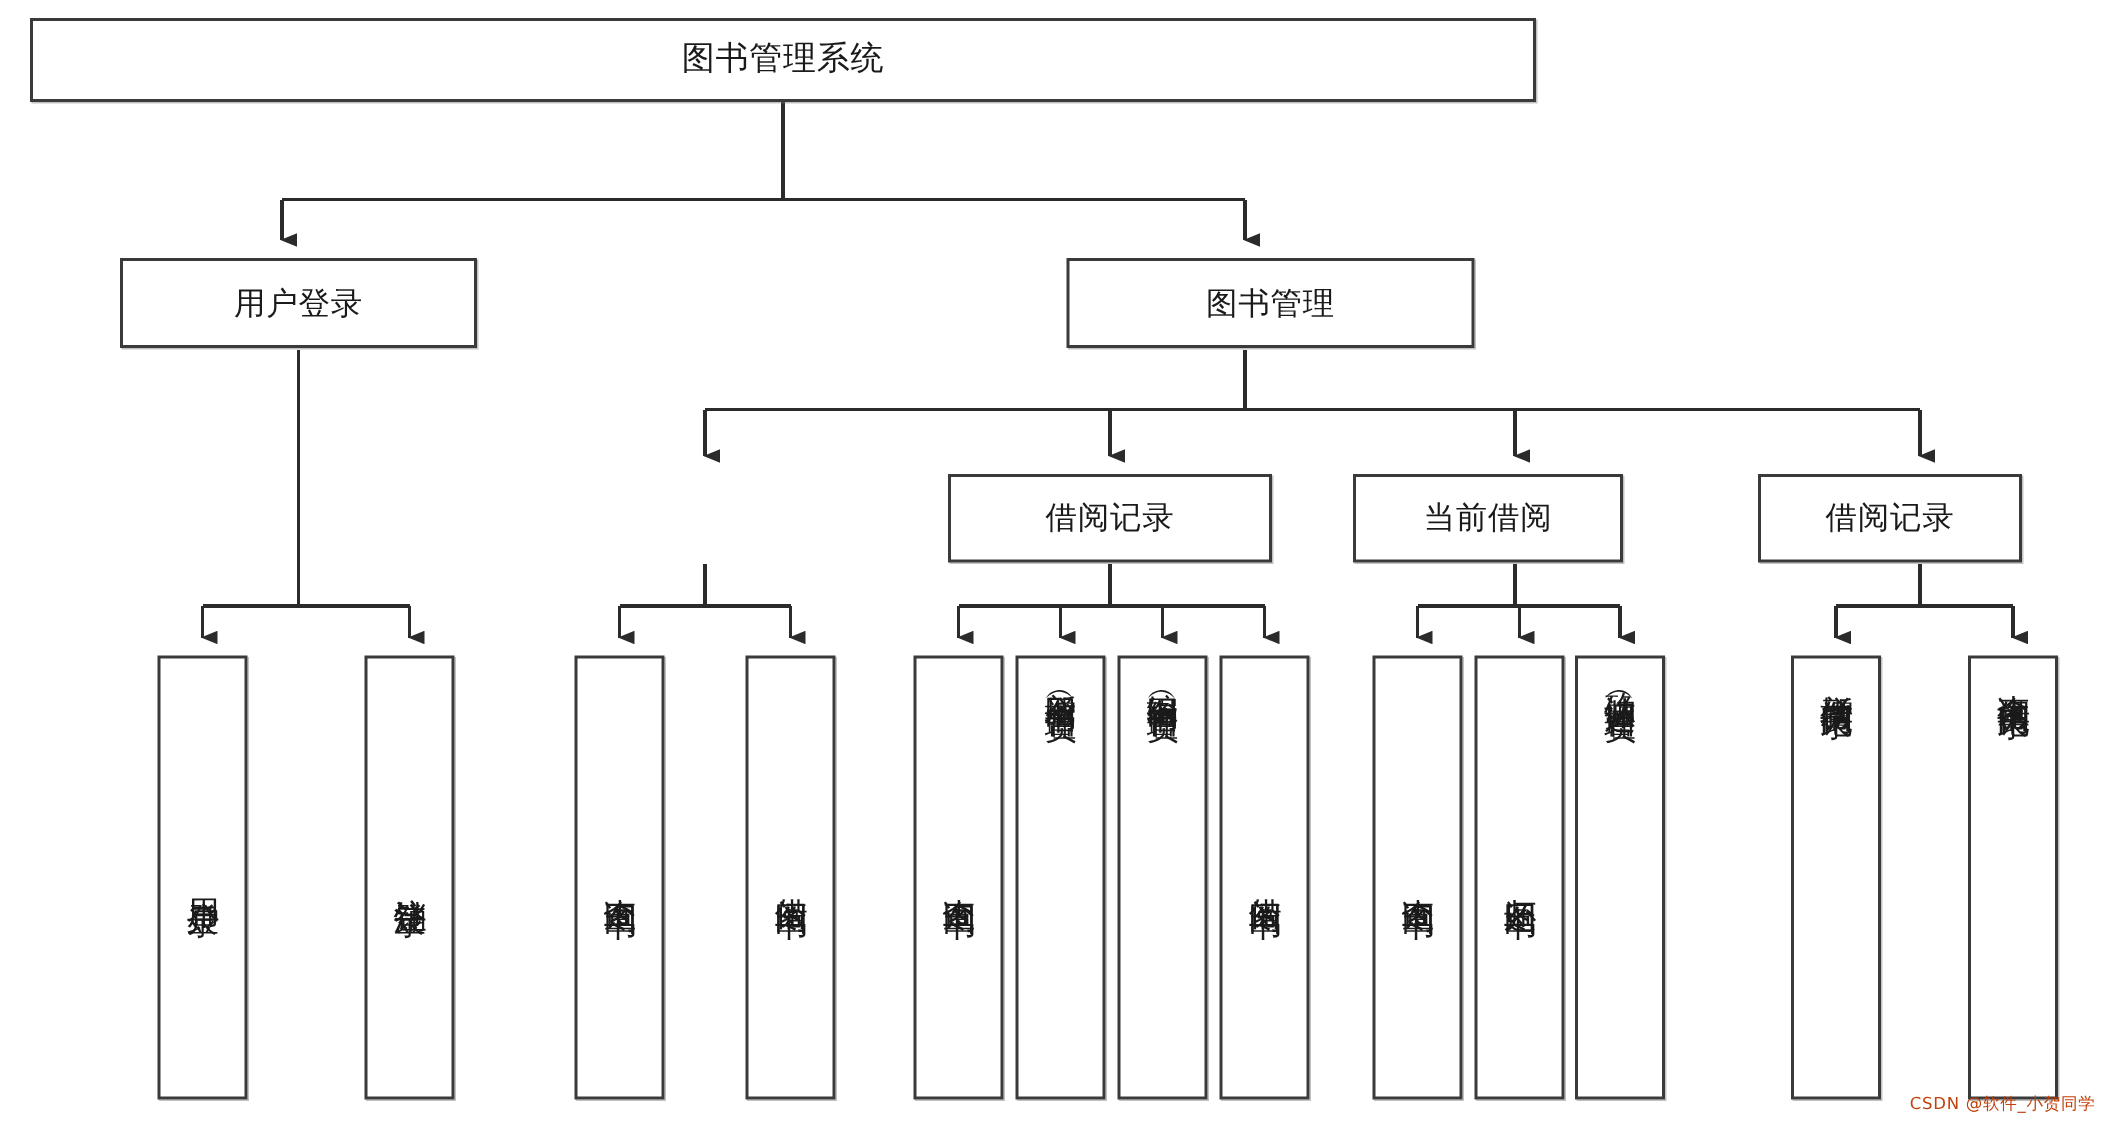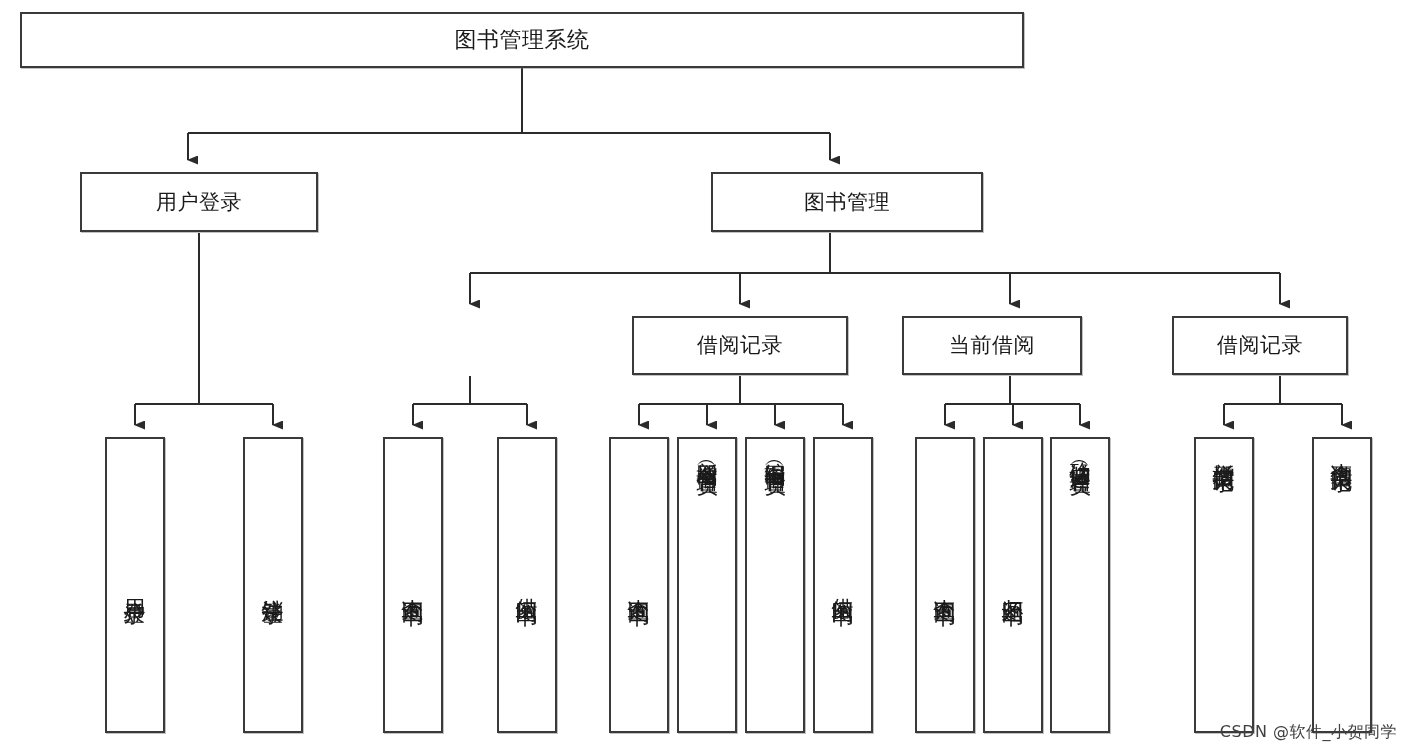--- a/index.html
+++ b/index.html
@@ -69,22 +69,22 @@
   }
   
   .node.vert.mid {
     align-items: center;
     padding-top: 0;
   }
   #watermark {
     position: absolute;
     right: 8px;
     bottom: 4px;
-    font-size: 16px;
-    color: #404040;
+    font-size: 11px;
+    color: #c2410c;
     letter-spacing: 0.5px;
     white-space: nowrap;
     font-family: "DejaVu Sans", "Liberation Sans", sans-serif;
   }
 </style>
 </head>
 <body>
 
 <div id="diagram-root">
 

